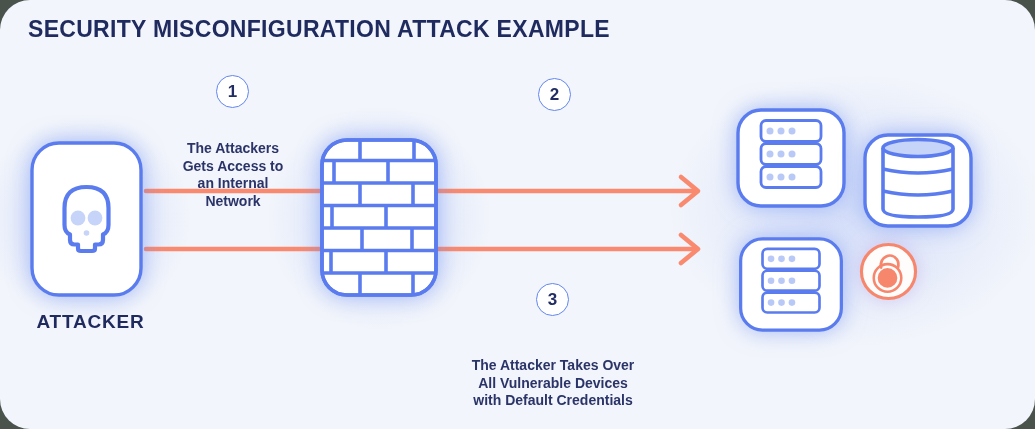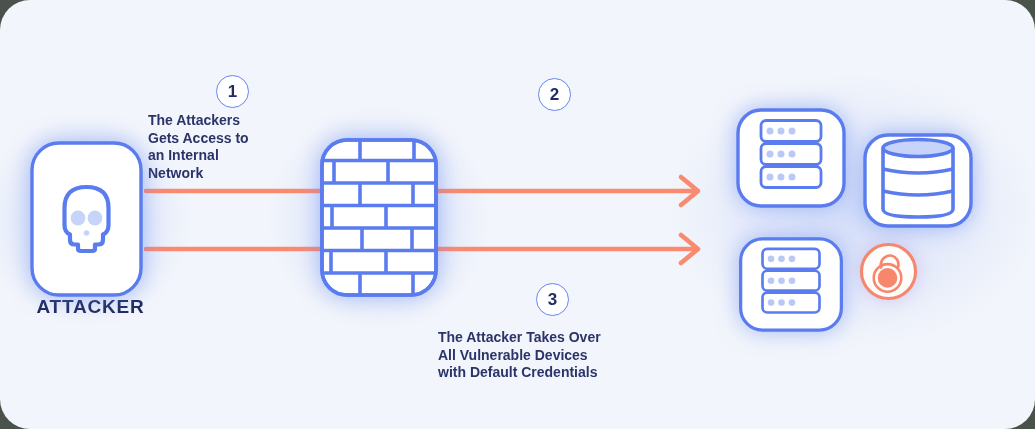--- a/index.html
+++ b/index.html
@@ -26,36 +26,37 @@
   }
   .step-circle{
     width:33px;height:33px;border-radius:50%;
     background:#fff;border:1.6px solid #6286f0;
     display:flex;align-items:center;justify-content:center;
     font-size:17px;font-weight:600;color:#222d63;
     box-sizing:border-box;
   }
   .step-text{
     font-size:14px;font-weight:600;color:#2b3468;
-    line-height:17.5px;text-align:left;white-space:pre-line;
+    line-height:17.5px;text-align:center;white-space:pre-line;margin-top:28px;
   }
   .node-label{
     font-size:19px;font-weight:600;color:#1f2a5e;letter-spacing:.8px;
     text-align:center;white-space:nowrap;
   }
   .glow-blue{filter:drop-shadow(0 0 11px rgba(104,138,242,.55));}
   .glow-salmon{filter:drop-shadow(0 0 9px rgba(190,170,230,.55));}
   .arrows{z-index:1;}
   .over{z-index:2;}
 </style>
 </head>
 <body>
 
 <div class="card">
 
+  <div class="abs title">SECURITY MISCONFIGURATION ATTACK EXAMPLE</div>
 
   <svg class="abs arrows" width="1035" height="429" viewBox="0 0 1035 429" style="left:0;top:0;">
     <g stroke="#f98a70" stroke-width="4.6" fill="none" stroke-linecap="round" stroke-linejoin="round">
       <g>
         <path d="M146 191 H696"></path>
         <path d="M681 177 L698 191 L681 205"></path>
       </g>
       <g>
         <path d="M146 249 H696"></path>
         <path d="M681 235 L698 249 L681 263"></path>
@@ -65,21 +66,21 @@
 
   <svg class="abs over glow-blue" style="left:30px;top:141px;" width="113" height="156" viewBox="0 0 113 156">
     <rect x="2" y="2" width="109" height="152" rx="27" fill="#ffffff" stroke="#5b7cee" stroke-width="3.4"></rect>
     <g transform="translate(24.5,41)">
       <path d="M10 26 Q10 5 32 5 Q54 5 54 26 L54 43 Q54 50 48.5 52.5 L48.5 58 Q48.5 62.5 44 62.5 L40.5 62.5 L40.5 66.5 Q40.5 69 37.5 69 L26.5 69 Q23.5 69 23.5 66.5 L23.5 62.5 L20 62.5 Q15.5 62.5 15.5 58 L15.5 52.5 Q10 50 10 43 Z" fill="#ffffff" stroke="#5b7cee" stroke-width="4.2" stroke-linejoin="round"></path>
       <circle cx="23.5" cy="36" r="7.4" fill="#c7d4f9"></circle>
       <circle cx="40.5" cy="36" r="7.4" fill="#c7d4f9"></circle>
       <circle cx="32" cy="51" r="2.8" fill="#c7d4f9"></circle>
     </g>
   </svg>
-  <div class="abs node-label" style="left:0px;top:296px;width:181px;">ATTACKER</div>
+  <div class="abs node-label" style="left:0px;top:311px;width:181px;">ATTACKER</div>
 
   <svg class="abs over glow-blue" style="left:320px;top:138px;" width="118" height="159" viewBox="0 0 118 159">
     <defs>
       <clipPath id="fwclip">
           <rect x="2" y="2" width="114" height="155" rx="25"></rect>
         </clipPath>
     </defs>
     <rect x="2" y="2" width="114" height="155" rx="25" fill="#ffffff" stroke="#5b7cee" stroke-width="3.6"></rect>
     <g clip-path="url(#fwclip)" stroke="#5b7cee" stroke-width="3.6" fill="none">
       <path d="M0 22.5 H118 M0 45 H118 M0 67.5 H118 M0 90 H118 M0 112.5 H118 M0 135 H118"></path>

